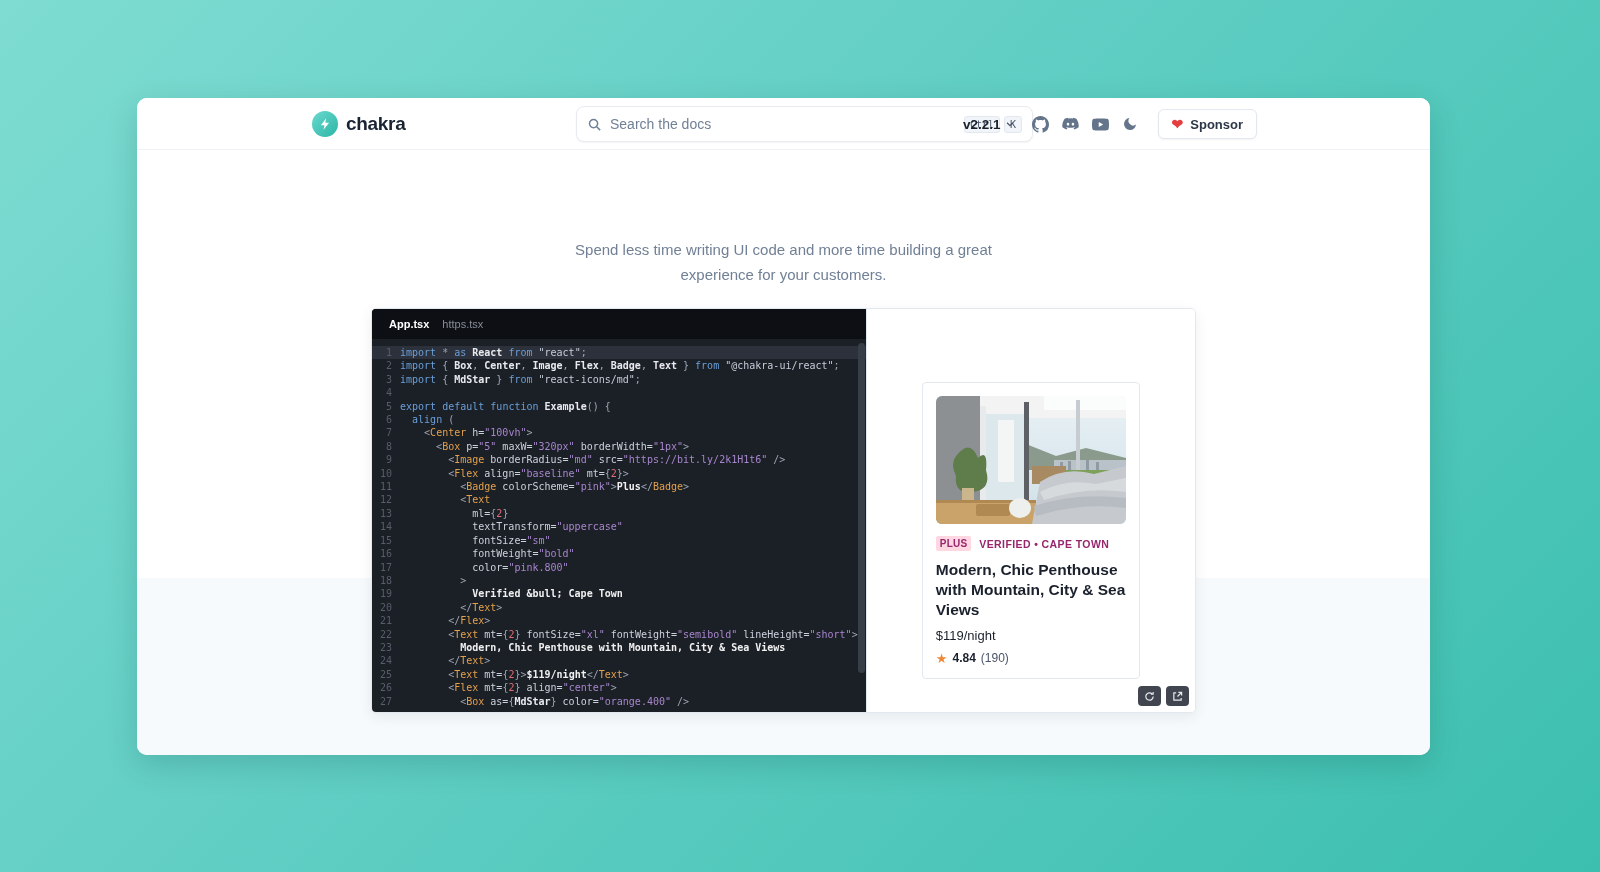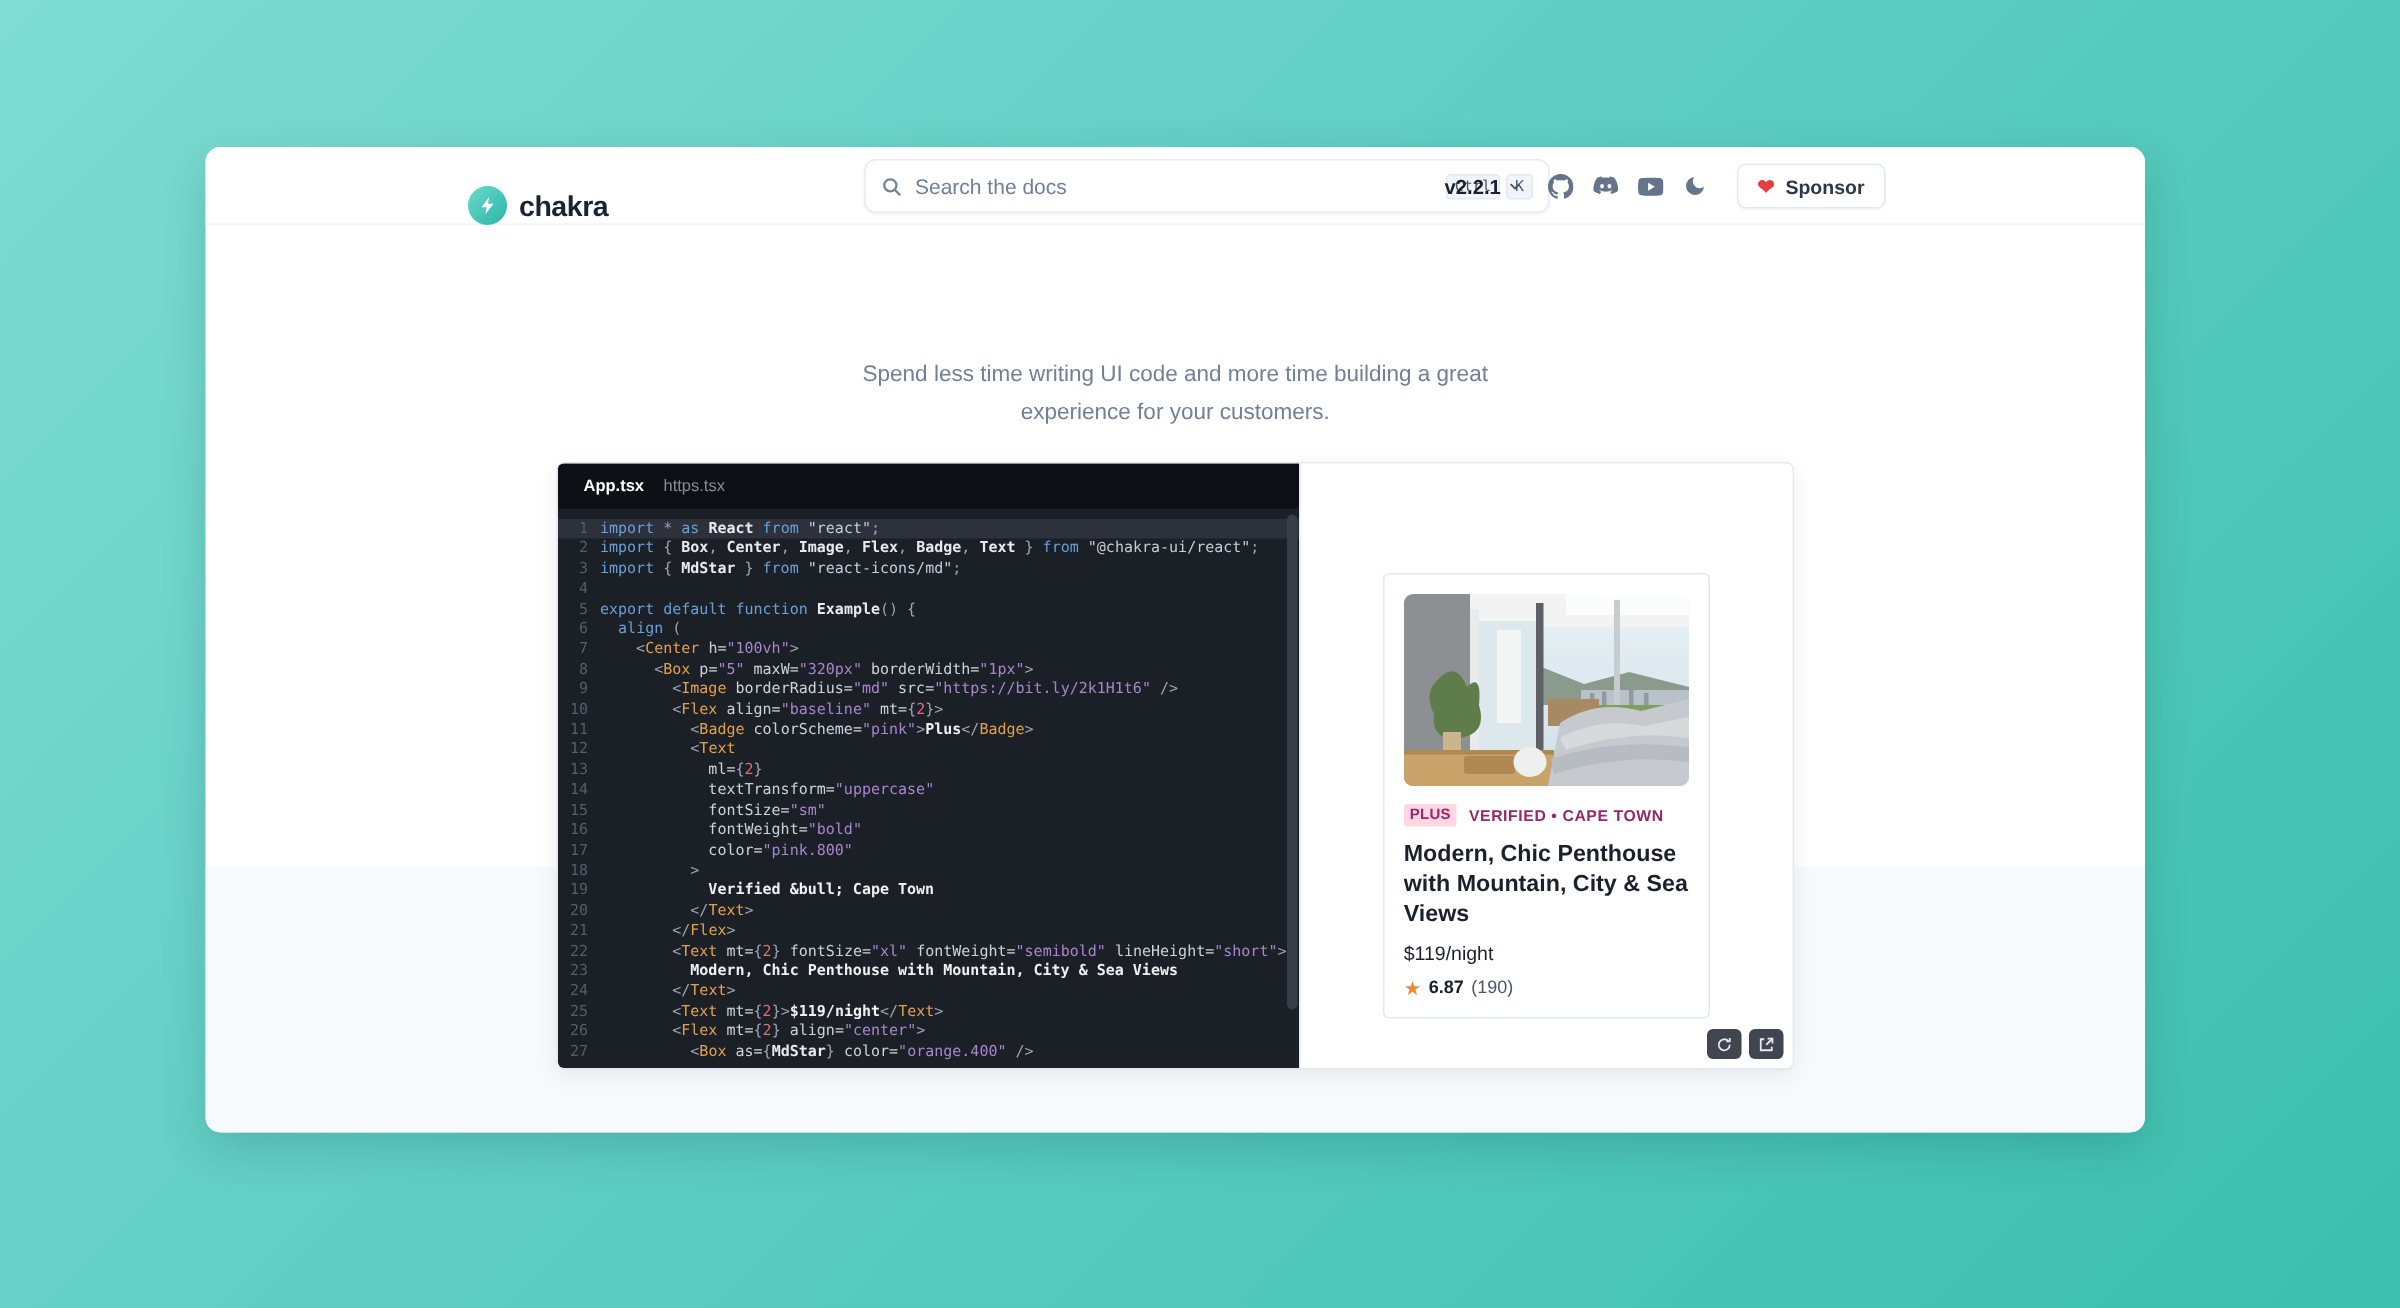--- a/index.html
+++ b/index.html
@@ -10,21 +10,21 @@
   }
   .page-card {
     position:absolute; left:137px; top:98px; width:1293px; height:657px;
     background:#ffffff; border-radius:10px; overflow:hidden;
     box-shadow:0 10px 30px rgba(0,60,55,.18);
   }
   .gray-strip { position:absolute; left:0; top:480px; width:1293px; height:177px; background:#f7fafc; }
 
   
   .hdr { position:absolute; left:0; top:0; width:1293px; height:52px; background:#fff; border-bottom:1px solid #edf2f7; }
-  .logo { position:absolute; left:175px; top:0; height:52px; display:flex; align-items:flex-end; gap:8px; cursor:pointer; }
+  .logo { position:absolute; left:175px; top:0; height:52px; display:flex; align-items:center; gap:8px; cursor:pointer; }
   .logo-circle { width:26px; height:26px; border-radius:50%; background:linear-gradient(135deg,#6ad9cf,#2cb5a5); display:flex; align-items:center; justify-content:center; }
   .logo-text { font-size:19px; font-weight:bold; color:#1a2333; letter-spacing:-.3px; }
   .search { position:absolute; left:391px; top:8px; width:457px; height:36px; background:#fff; border:1px solid #e7ebf0; border-radius:8px; box-shadow:0 1px 2px rgba(0,0,0,.05); display:flex; align-items:center; padding:0 10px; cursor:pointer;margin-left:48px; }
   .search .ph { color:#718096; font-size:14px; margin-left:8px; flex:1; text-align:left; }
   .kbd { font-family:"DejaVu Sans Mono",monospace; font-size:10px; color:#4a5568; background:#f1f5f9; border:1px solid #e2e8f0; border-radius:3px; padding:2px 5px; margin-left:4px; }
   .hdr-right { position:absolute; right:173px; top:0; height:52px; display:flex; align-items:center; gap:13px; }
   .version { display:flex; align-items:center; gap:4px; font-size:13.5px; font-weight:600; color:#1a202c; cursor:pointer; margin-right:4px; }
   .nav-ic { width:17px; height:17px; display:flex; align-items:center; justify-content:center; cursor:pointer; color:#64748b; }
   .sponsor { display:flex; align-items:center; gap:7px; height:30px; padding:0 13px; background:#fff; border:1px solid #e2e8f0; border-radius:6px; box-shadow:0 1px 2px rgba(0,0,0,.05); font-size:13px; font-weight:600; color:#2d3748; cursor:pointer; margin-left:6px; }
   .heart { color:#e53e3e; font-size:14px; line-height:1; }
@@ -203,21 +203,21 @@
           <path d="M98 110 Q140 96 190 102 L190 112 Q145 106 100 120 Z" fill="#b7bcc2"></path>
         </svg>
         <div class="meta-row">
           <span class="badge">PLUS</span>
           <span class="meta-txt">VERIFIED • CAPE TOWN</span>
         </div>
         <div class="listing-title">Modern, Chic Penthouse with Mountain, City &amp; Sea Views</div>
         <div class="price">$119/night</div>
         <div class="rating">
           <span class="star">★</span>
-          <b>6.87</b>
+          <b>4.84</b>
           <span class="rev">(190)</span>
         </div>
       </div>
       <div class="preview-btns">
         <button class="pbtn">
           <svg width="11" height="11" viewBox="0 0 24 24" fill="none" stroke="currentColor" stroke-width="2.6">
               <path d="M20 12a8 8 0 1 1-2.3-5.6"></path>
               <polyline points="20 2 20 7 15 7"></polyline>
             </svg>
         </button>

